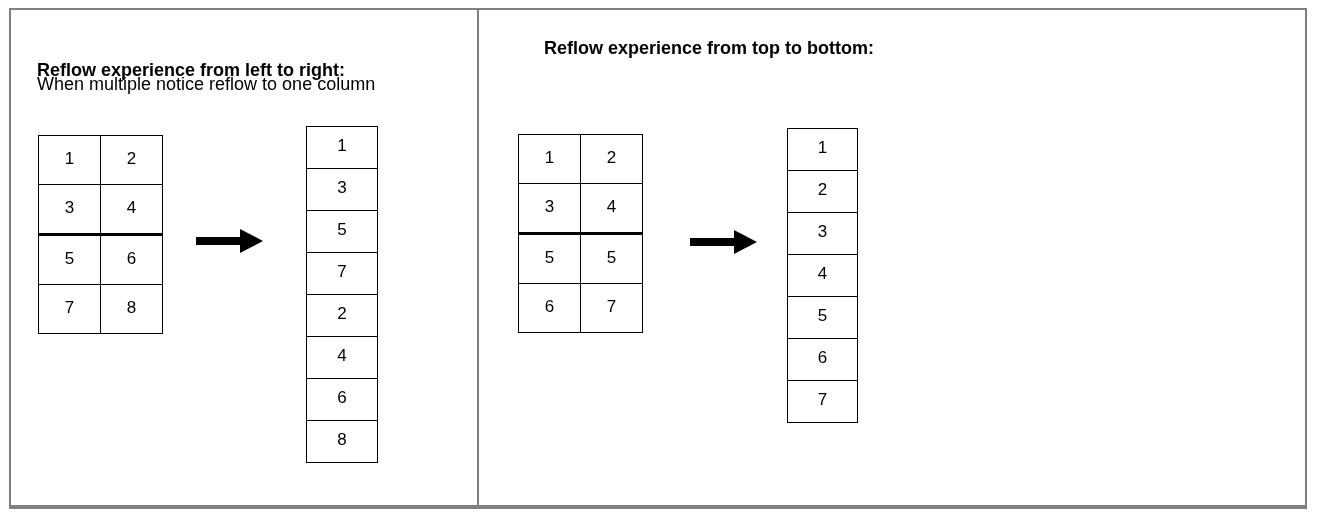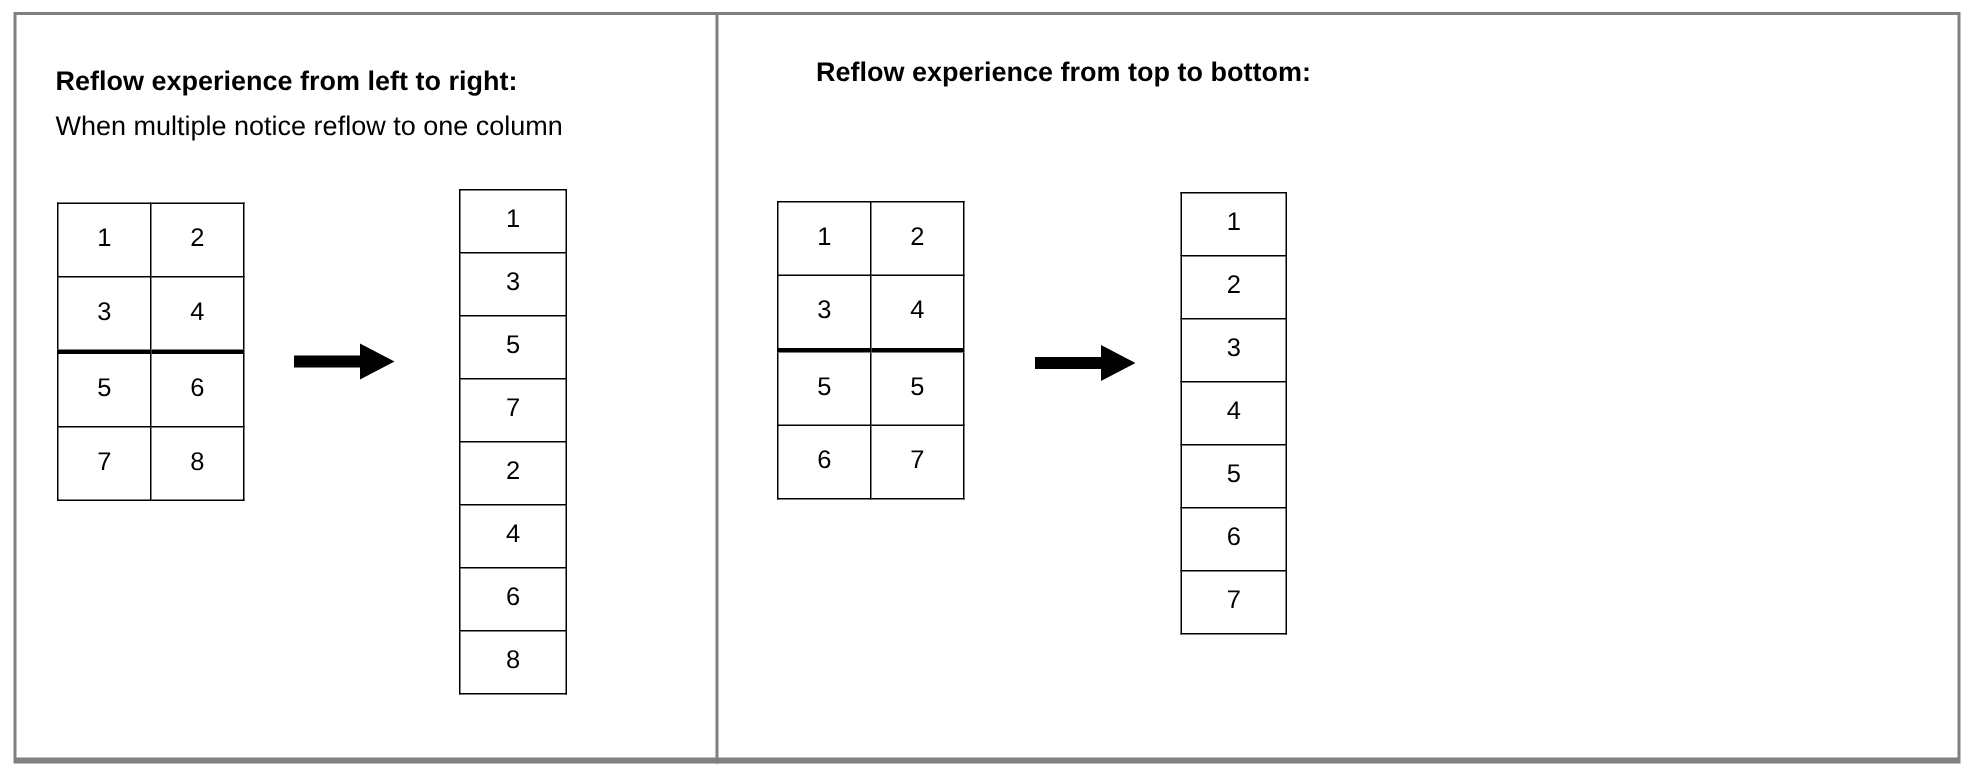--- a/index.html
+++ b/index.html
@@ -32,21 +32,21 @@
     white-space: nowrap;
     line-height: 22px;
   }
   .subtitle {
     position: absolute;
     font-size: 18px;
     font-weight: normal;
     white-space: nowrap;
     line-height: 22px;
   }
-  .t-left { left: 37px; top: 43px; text-align: center; }
+  .t-left { left: 37px; top: 59px; text-align: center; }
   .s-left { left: 37px; top: 73px; }
   .t-right { left: 544px; top: 37px; }
   .s-right { left: 516px; top: 67px; }
 
   table.grid, table.col {
     position: absolute;
     border-collapse: collapse;
   }
   table.grid td, table.col td {
     border: 1.5px solid #000000;

